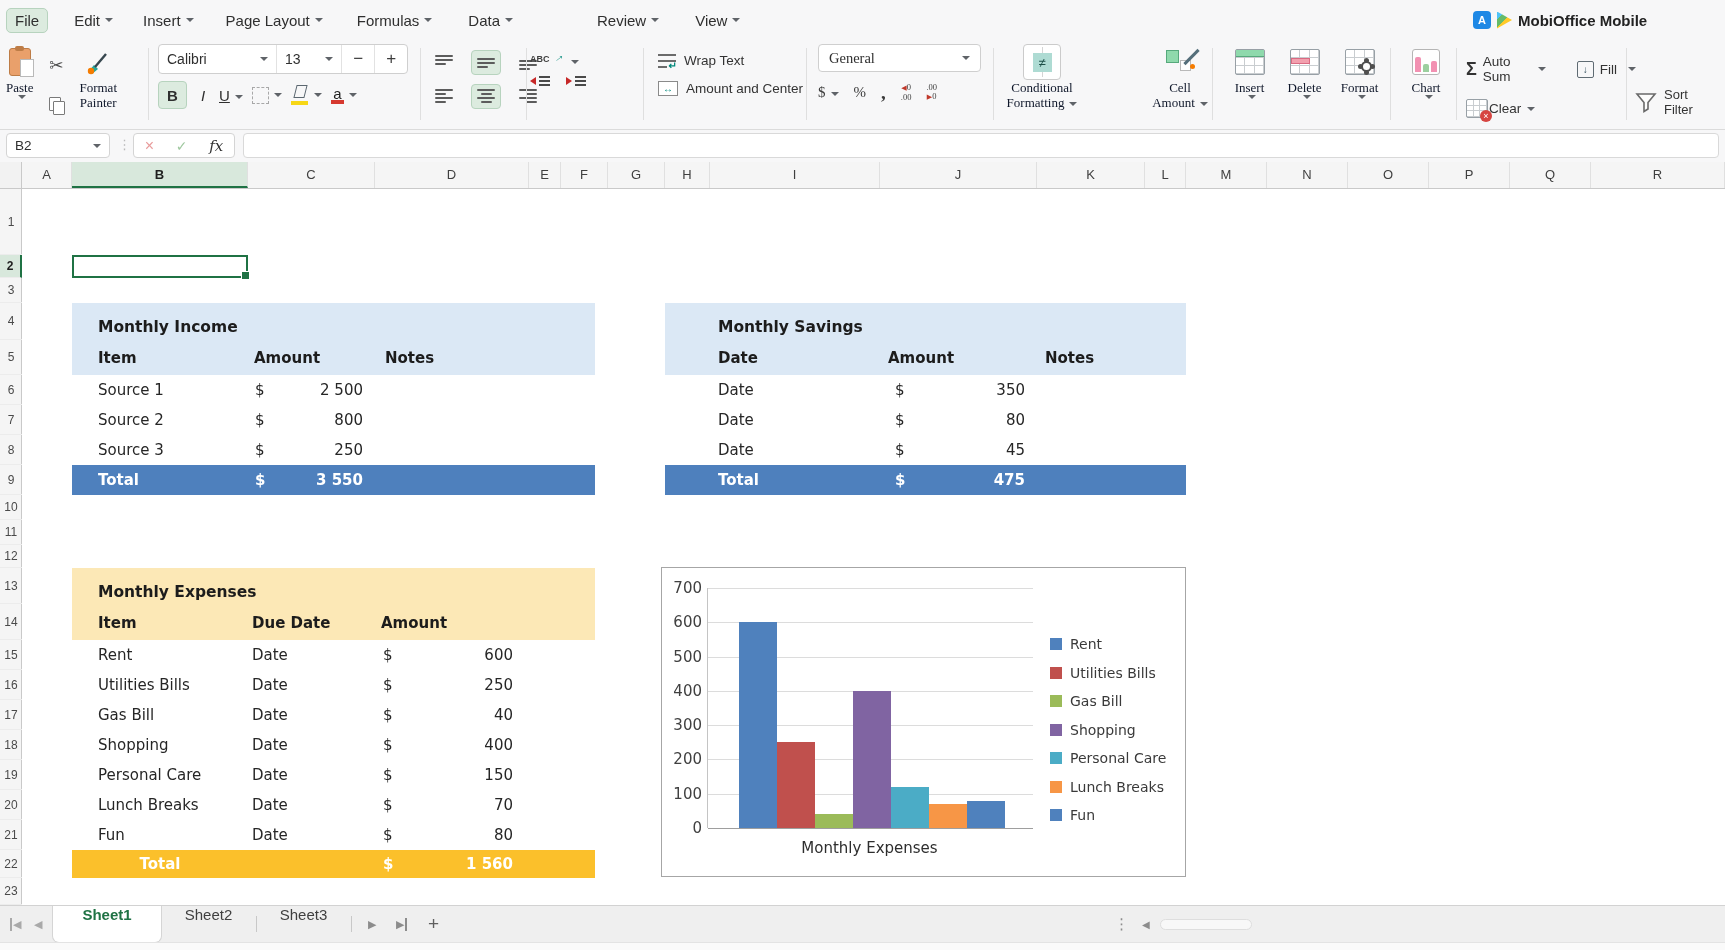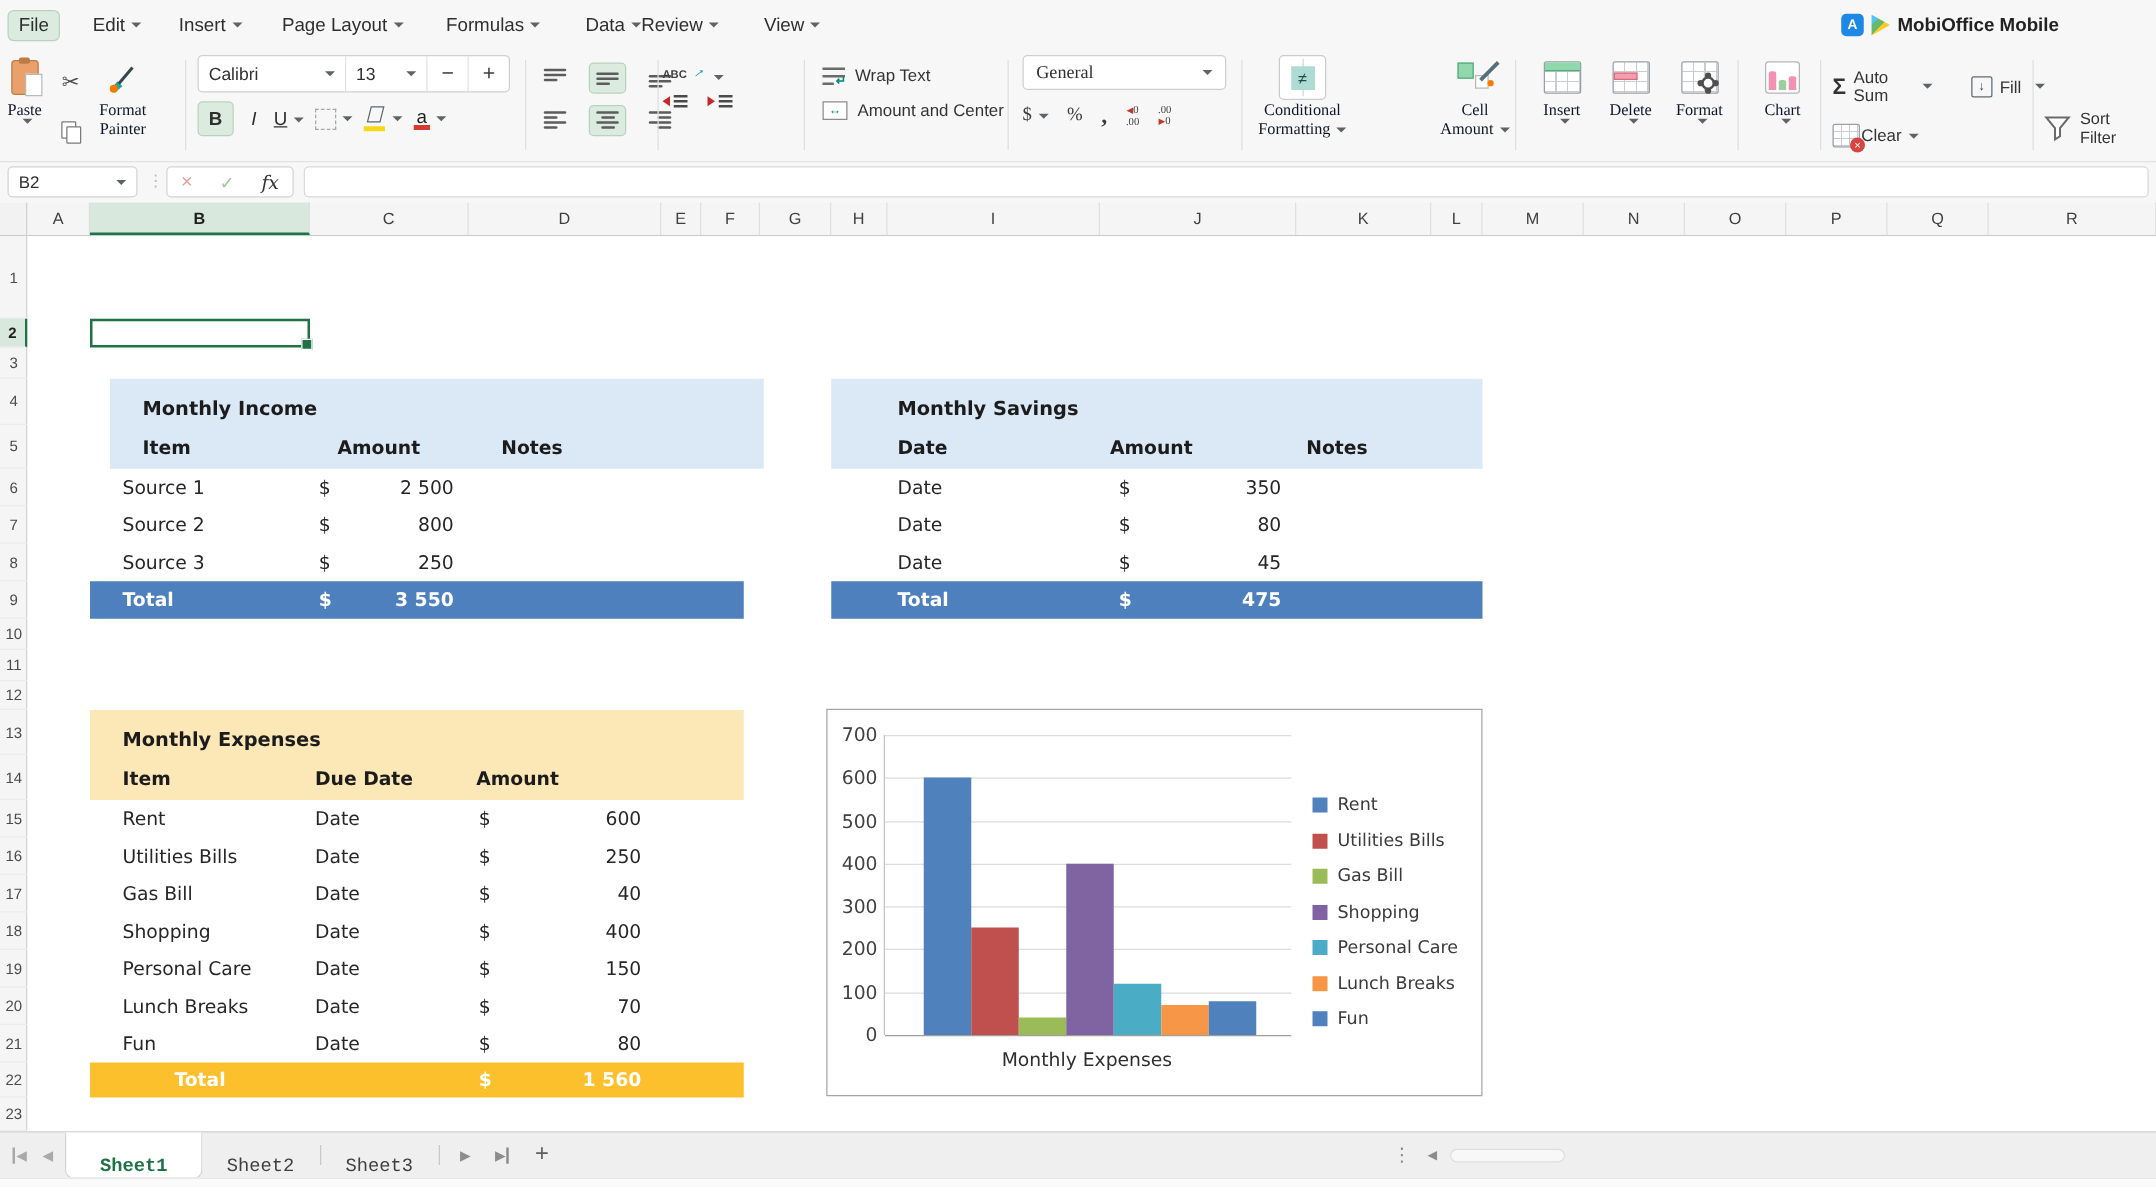--- a/index.html
+++ b/index.html
@@ -10,21 +10,21 @@
   }
   html,body{margin:0;padding:0;}
   body{font-family:"Liberation Sans",sans-serif;color:var(--chrome-text);}
   .page{position:relative;width:1725px;height:950px;background:#fff;overflow:hidden;}
 
   
   .menubar{position:absolute;left:0;top:0;width:1725px;height:40px;background:var(--chrome);display:flex;align-items:center;padding-left:6px;box-sizing:border-box;font-size:15px;}
   .file-btn{background:var(--sel-green-bg);border:1px solid var(--sel-green-border);border-radius:5px;padding:3px 8px;cursor:default;}
   .menu-item{display:flex;align-items:center;cursor:default;color:#2F2F2F;}
   .menu-item.m1{margin-left:26px}.menu-item.m2{margin-left:30px}.menu-item.m3{margin-left:32px}
-  .menu-item.m4{margin-left:34px}.menu-item.m5{margin-left:36px}.menu-item.m6{}.menu-item.m7{margin-left:36px}
+  .menu-item.m4{margin-left:34px}.menu-item.m5{margin-left:36px}.menu-item.m6{margin-left:84px}.menu-item.m7{margin-left:36px}
   .caret{display:inline-block;width:0;height:0;border-left:4px solid transparent;border-right:4px solid transparent;border-top:4px solid #5F6368;margin-left:5px;vertical-align:middle;}
   .brand{position:absolute;left:1473px;top:0;height:40px;display:flex;align-items:center;gap:6px;}
   .appstore{width:18px;height:18px;border-radius:4px;background:#1E88E5;color:#fff;font-size:11px;font-weight:bold;display:flex;align-items:center;justify-content:center;}
   .gplay{width:15px;height:17px;clip-path:polygon(0 0,100% 50%,0 100%);background:linear-gradient(135deg,#4FC3F7 25%,#66BB6A 25% 50%,#FFCA28 50% 75%,#EF5350 75%);}
   .brand-text{font-size:15px;font-weight:600;color:#222;}
 
   
   .toolbar{position:absolute;left:0;top:40px;width:1725px;height:90px;background:var(--chrome);border-bottom:1px solid #DBDBDB;box-sizing:border-box;font-size:13px;}
   .tb-divider{position:absolute;top:8px;width:1px;height:72px;background:var(--divider);}
   .tb-group{position:absolute;top:4px;height:84px;}
@@ -155,21 +155,21 @@
   .row-h.sel{background:#D8E8DC;font-weight:bold;color:#1F1F1F;border-right:2px solid var(--accent-green);}
 
   
   .sheet{position:absolute;left:22px;top:189px;width:1703px;height:716px;background:#fff;font-family:"DejaVu Sans",sans-serif;}
   .banner{position:absolute;left:50px;top:0;width:1114px;height:66px;background:var(--banner-blue);color:#fff;font-weight:bold;font-size:20px;text-align:center;line-height:64px;}
   .sel-cell{position:absolute;left:50px;top:66px;width:176px;height:23px;border:2px solid var(--accent-green);box-sizing:border-box;}
   .sel-handle{position:absolute;right:-4px;bottom:-4px;width:7px;height:7px;background:var(--accent-green);border:1px solid #fff;}
   .band{position:absolute;height:72px;}
   .band .title{position:absolute;top:3px;height:38px;line-height:42px;font-weight:bold;font-size:15.5px;color:#1C1C1C;}
   .band .hdr{position:absolute;top:40px;height:30px;line-height:30px;font-weight:bold;font-size:15px;color:#1C1C1C;}
-  .band-inc{left:50px;top:114px;width:523px;background:var(--header-blue);margin-left:16px;}
+  .band-inc{left:50px;top:114px;width:523px;background:var(--header-blue);}
   .band-sav{left:643px;top:114px;width:521px;background:var(--header-blue);}
   .band-exp{left:50px;top:379px;width:523px;background:var(--header-yellow);}
   .srow{position:absolute;height:30px;line-height:30px;font-size:15px;color:#262626;}
   .srow-inc,.srow-exp{left:50px;width:523px;}
   .srow-sav{left:643px;width:521px;}
   .srow span{position:absolute;}
   .total-row{font-weight:bold;color:#fff;}
   .total-blue{background:var(--total-blue);}
   .total-gold{background:var(--total-gold);height:28px;line-height:28px;}
   
@@ -195,21 +195,21 @@
   .legend-item{display:flex;align-items:center;height:28.5px;font-size:14px;color:#3A3A3A;}
   .swatch{width:12px;height:12px;margin-right:8px;flex:none;}
 
   
   .tabbar{position:absolute;left:0;top:905px;width:1725px;height:37px;background:#EFEFEF;border-top:1px solid #D2D2D2;box-sizing:border-box;}
   .tab-nav{position:absolute;top:0;height:36px;display:flex;align-items:center;font-size:11px;color:#A9A9A9;}
   .nav-first{left:10px;}.nav-prev{left:34px;}
   .nav-next{left:368px;color:#8C8C8C;}.nav-last{left:396px;color:#8C8C8C;}
   .bar-l{border-left:2px solid #A9A9A9;padding-left:1px;}
   .bar-r{border-right:2px solid #8C8C8C;padding-right:1px;}
-  .tab{position:absolute;top:0;height:36px;display:flex;align-items:flex-end;justify-content:center;font-size:15px;color:#3F3F3F;font-family:Liberation Mono, monospace;}
+  .tab{position:absolute;top:0;height:36px;display:flex;align-items:flex-start;justify-content:center;font-size:15px;color:#3F3F3F;}
   .tab.active{background:#fff;border-left:1px solid #D5D5D5;border-right:1px solid #D5D5D5;border-bottom:1px solid #D5D5D5;border-radius:0 0 7px 7px;color:var(--accent-green);font-weight:bold;}
   .t1{left:52px;width:108px;}.t2{left:162px;width:93px;}.t3{left:257px;width:93px;}
   .tab-sep{position:absolute;top:10px;width:1px;height:16px;background:#C8C8C8;}
   .add-tab{position:absolute;left:428px;top:0;height:36px;display:flex;align-items:center;font-size:19px;color:#5F5F5F;}
   .tb-dots{position:absolute;left:1114px;top:0;height:36px;display:flex;align-items:center;font-size:15px;color:#8C8C8C;}
   .tb-left{position:absolute;left:1142px;top:0;height:36px;display:flex;align-items:center;font-size:10px;color:#8C8C8C;}
   .hscroll-thumb{position:absolute;left:1160px;top:13px;width:92px;height:11px;background:#F8F8F8;border:1px solid #DEDEDE;border-radius:6px;box-sizing:border-box;}
   .bottomstrip{position:absolute;left:0;top:942px;width:1725px;height:8px;background:#FAFAFA;border-top:1px solid #E3E3E3;box-sizing:border-box;}
 </style>
 </head>

